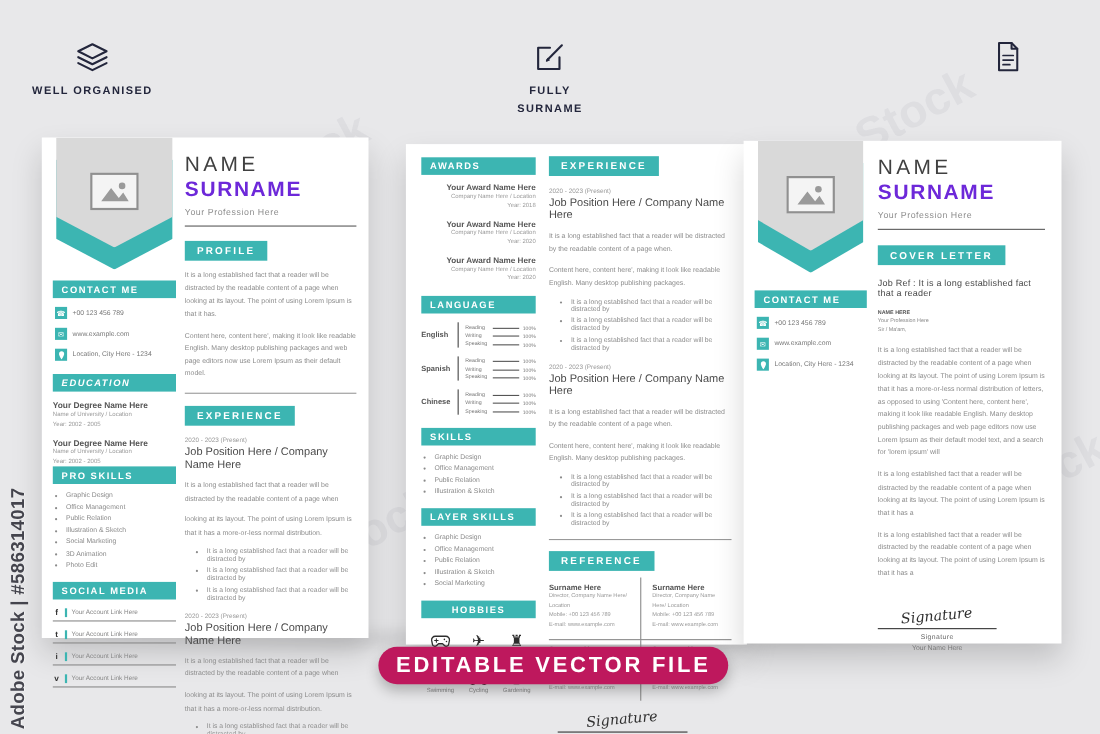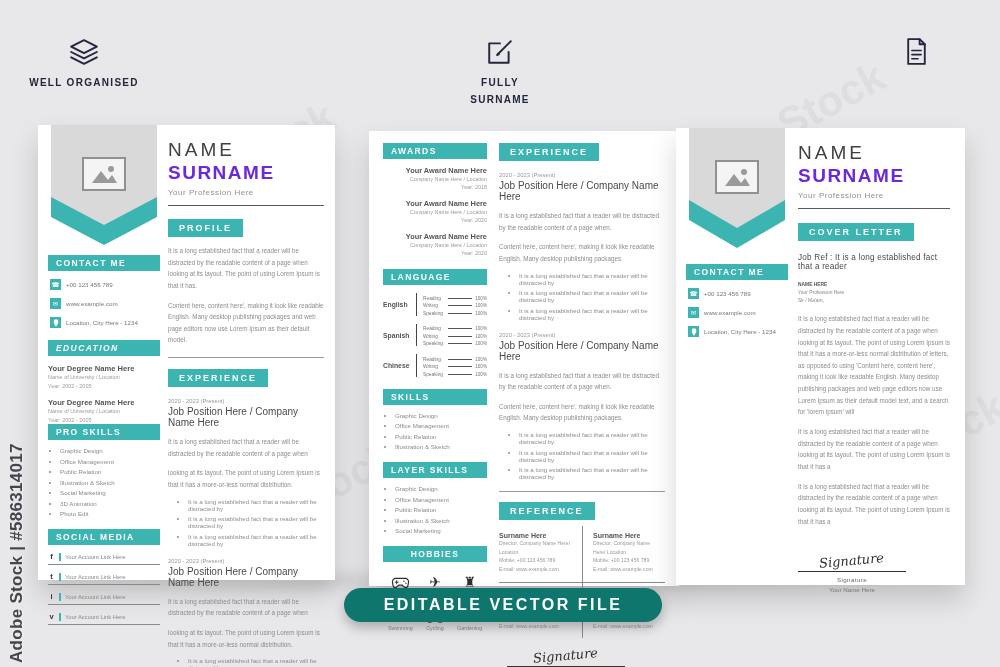--- a/index.html
+++ b/index.html
@@ -98,23 +98,23 @@
   .sig-rule { border-top:1.5px solid #333; margin-top:2px; }
   .sig-label { font-size:6.2px; color:#666; margin-top:4px; letter-spacing:0.4px; }
   .sig-name { font-size:6.2px; color:#777; margin-top:3px; }
 
   
   .jobref { margin-top:12px; font-size:8.2px; color:#4a4a4a; letter-spacing:0.2px; }
   .to-block { margin-top:10px; font-size:4.9px; color:#888; line-height:1.65; }
   .to-name { font-weight:700; color:#555; }
 
   
-  #banner { position:absolute; left:344px; top:588px; width:318px; height:34px; background:#0f766e;
+  #banner { position:absolute; left:344px; top:588px; width:318px; height:34px; background:#be185d;
             border-radius:18px; display:flex; align-items:center; justify-content:center;
-            color:#fff; font-size:16px; font-weight:800; letter-spacing:2.5px;
+            color:#fff; font-size:20px; font-weight:800; letter-spacing:2.5px;
             box-shadow:0 6px 12px rgba(0,0,0,0.25); }
 
   svg.ic { stroke:#23263c; fill:none; stroke-width:1.8; stroke-linejoin:round; stroke-linecap:round; }
   svg.hb { stroke:#2e2e2e; fill:none; stroke-width:1.5; stroke-linejoin:round; stroke-linecap:round; }
 </style>
 </head>
 <body>
 
 <div class="wm" style="left:90px;top:150px;">Adobe Stock</div>
 <div class="wm" style="left:400px;top:330px;">Adobe Stock</div>

